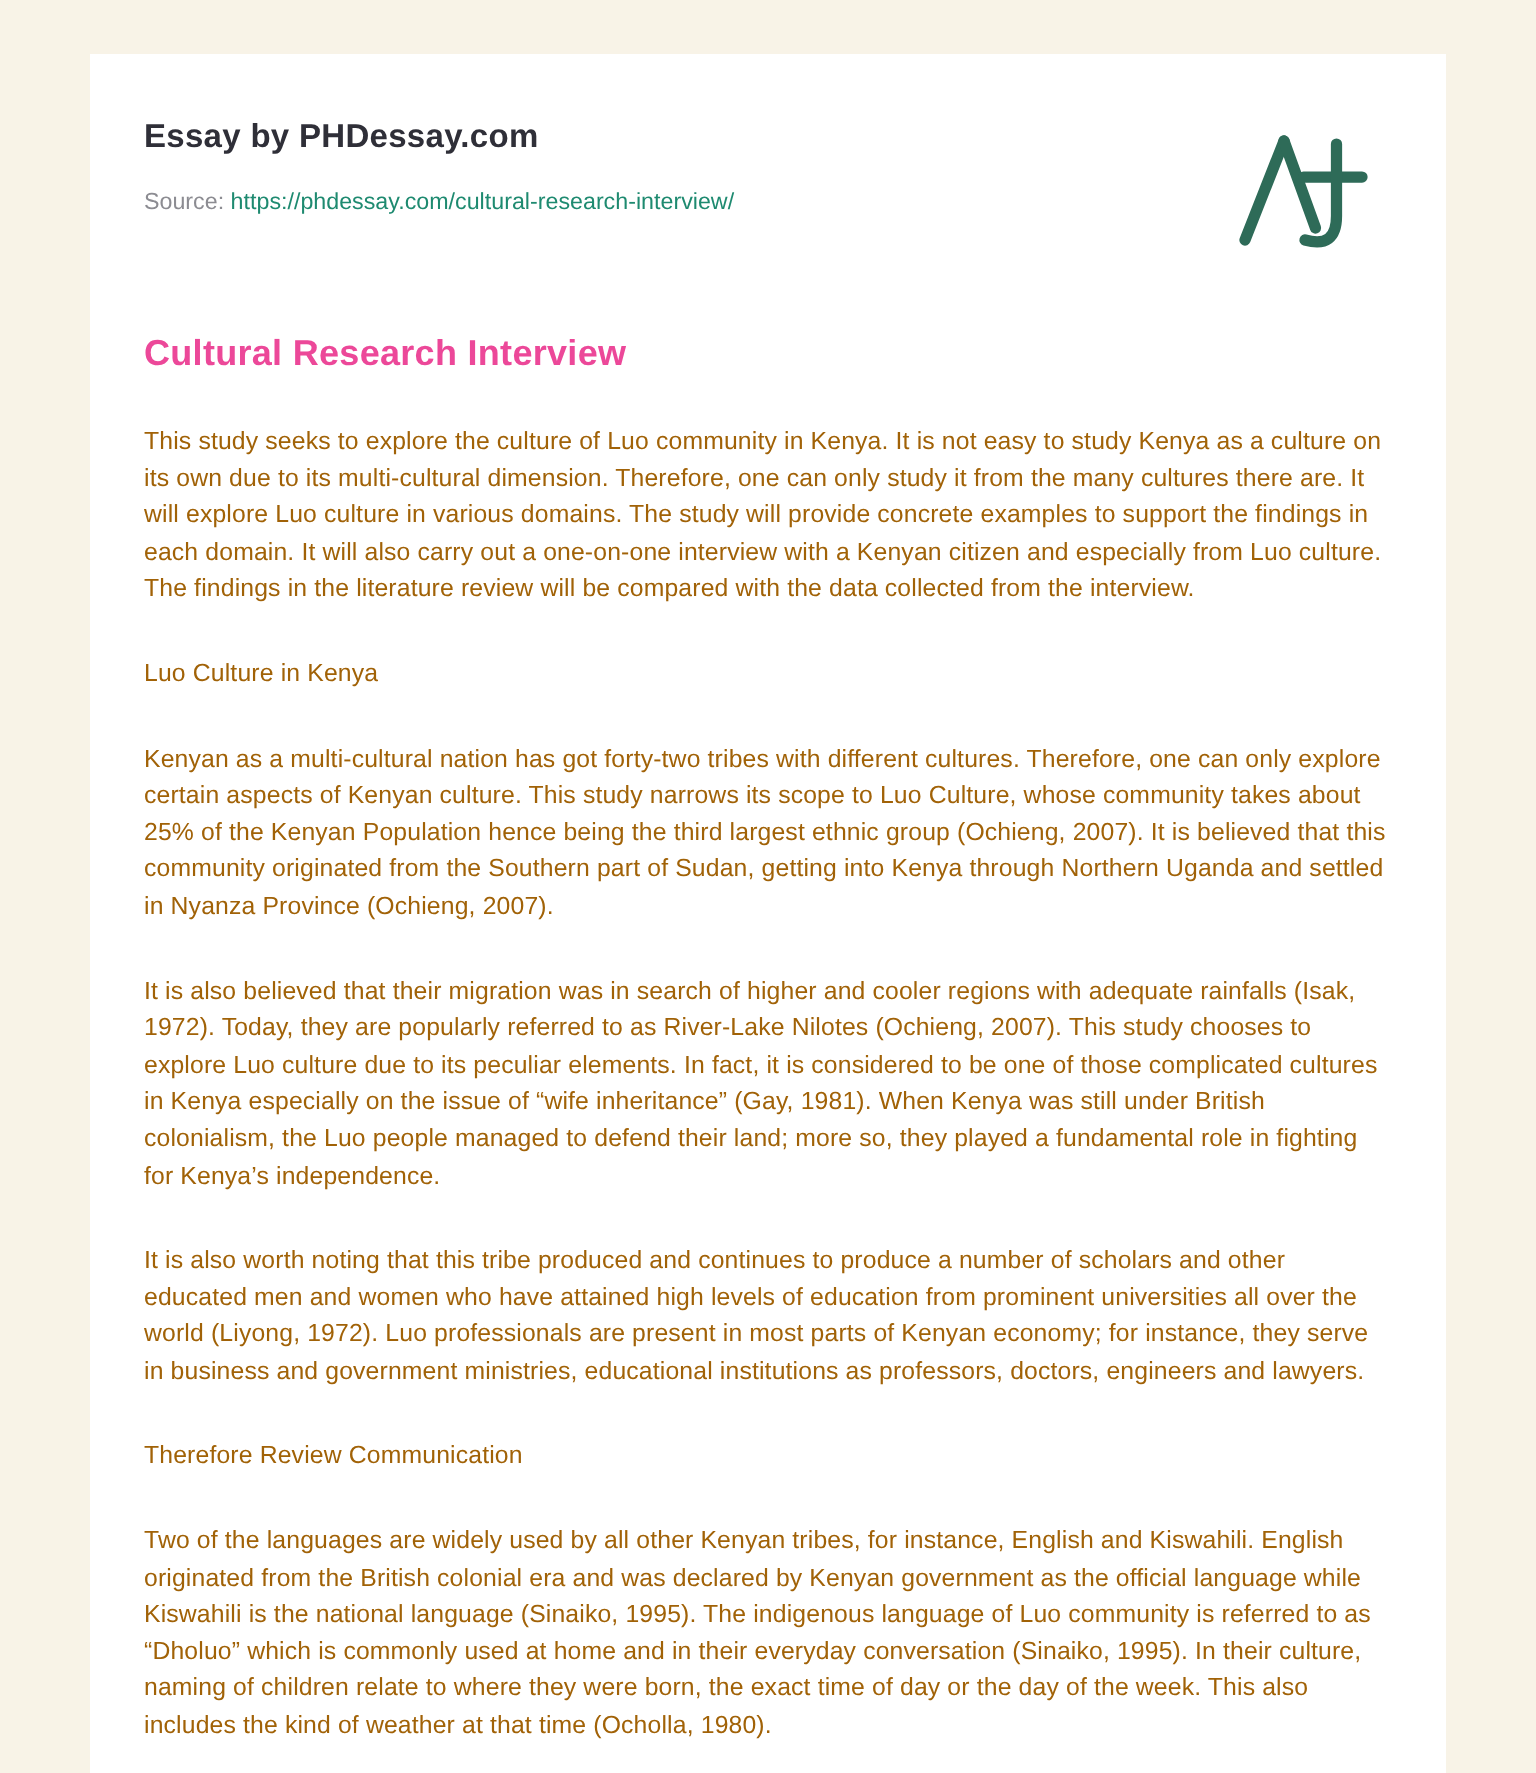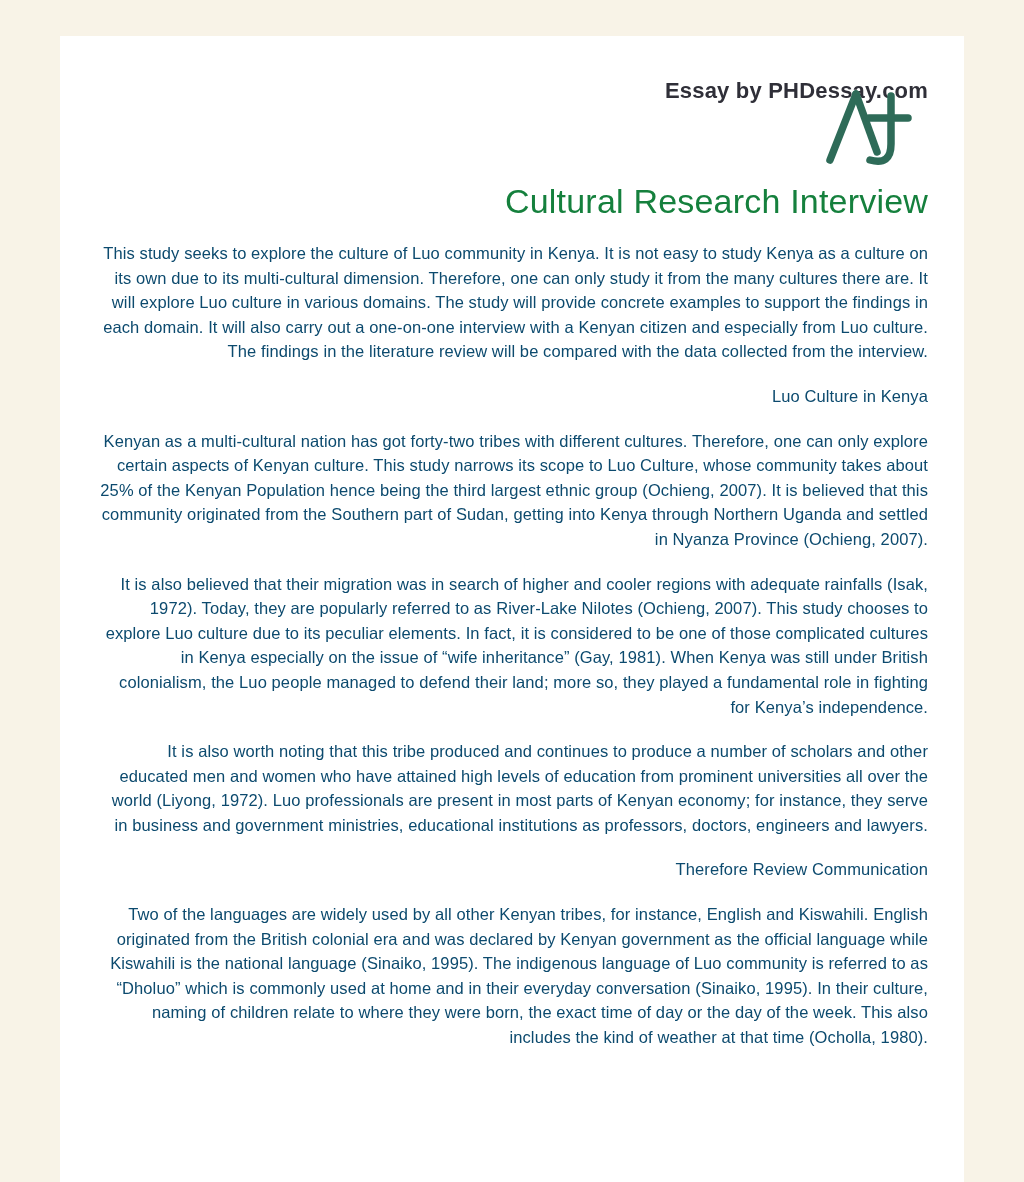--- a/index.html
+++ b/index.html
@@ -9,21 +9,20 @@
     height: 1182px;
     overflow: hidden;
     background: #F8F3E7;
     font-family: "Liberation Sans", "DejaVu Sans", sans-serif;
   }
   .page {
     position: relative;
     width: 1024px;
     height: 1022px;
     background: #F8F3E7;
-    text-align: right;
   }
   .card {
     position: absolute;
     left: 60px;
     top: 36px;
     width: 904px;
     height: 1200px;
     background: #FFFFFF;
     box-sizing: border-box;
     padding: 42px 36px 40px 36px;
@@ -49,42 +48,46 @@
     text-decoration: none;
   }
   .logo {
     position: absolute;
     top: 0;
     right: 10px;
     width: 100px;
     height: 100px;
   }
   .article-title {
-    font-size: 34px;
-    font-weight: 400;
-    color: #15803d;
+    font-size: 24px;
+    font-weight: 700;
+    color: #ec4899;
     margin: 78px 0 6px 0;
     letter-spacing: 0.2px;
   }
   .article-body p {
     font-size: 16.5px;
     line-height: 24.6px;
-    color: #0c4a6e;
-    margin: 20px 0 0 0;
+    color: #a16207;
+    margin: 32px 0 0 0;
     letter-spacing: 0.1px;
   }
 </style>
 </head>
 <body>
 
 <div class="page">
   <div class="card">
 
     <div class="header-row">
       <h1 class="essay-by">Essay by PHDessay.com</h1>
+      <p class="source-line">
+        <span>Source:</span>
+        <a href="#">https://phdessay.com/cultural-research-interview/</a>
+      </p>
       <svg class="logo" viewBox="0 0 100 100" aria-hidden="true">
         <g stroke="#2E6B58" stroke-width="7.5" stroke-linecap="round" fill="none">
           <path d="M12 82 L38 16"></path>
           <path d="M38 16 L59 74"></path>
           <path d="M51 40 L90 40"></path>
           <path d="M73 18 L73 66 Q73 88 52 82"></path>
         </g>
       </svg>
     </div>
 

